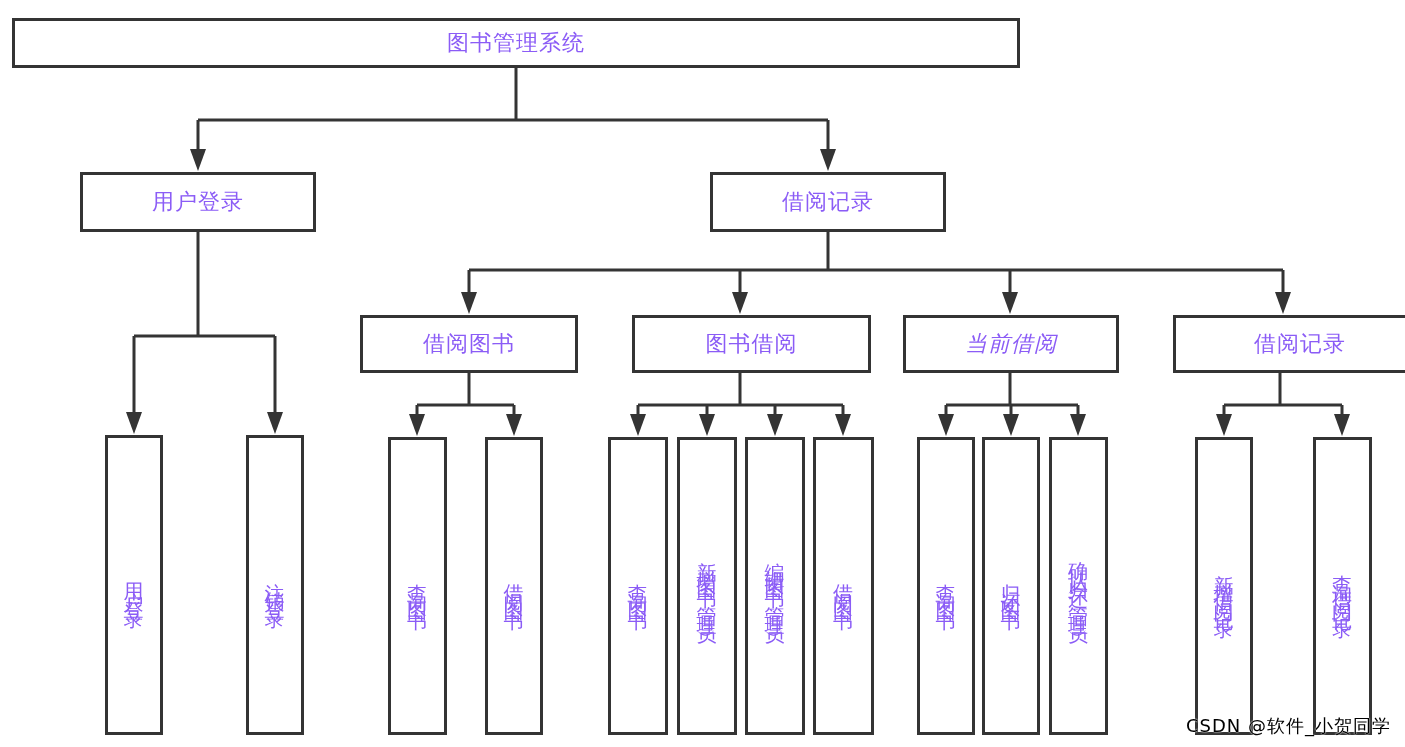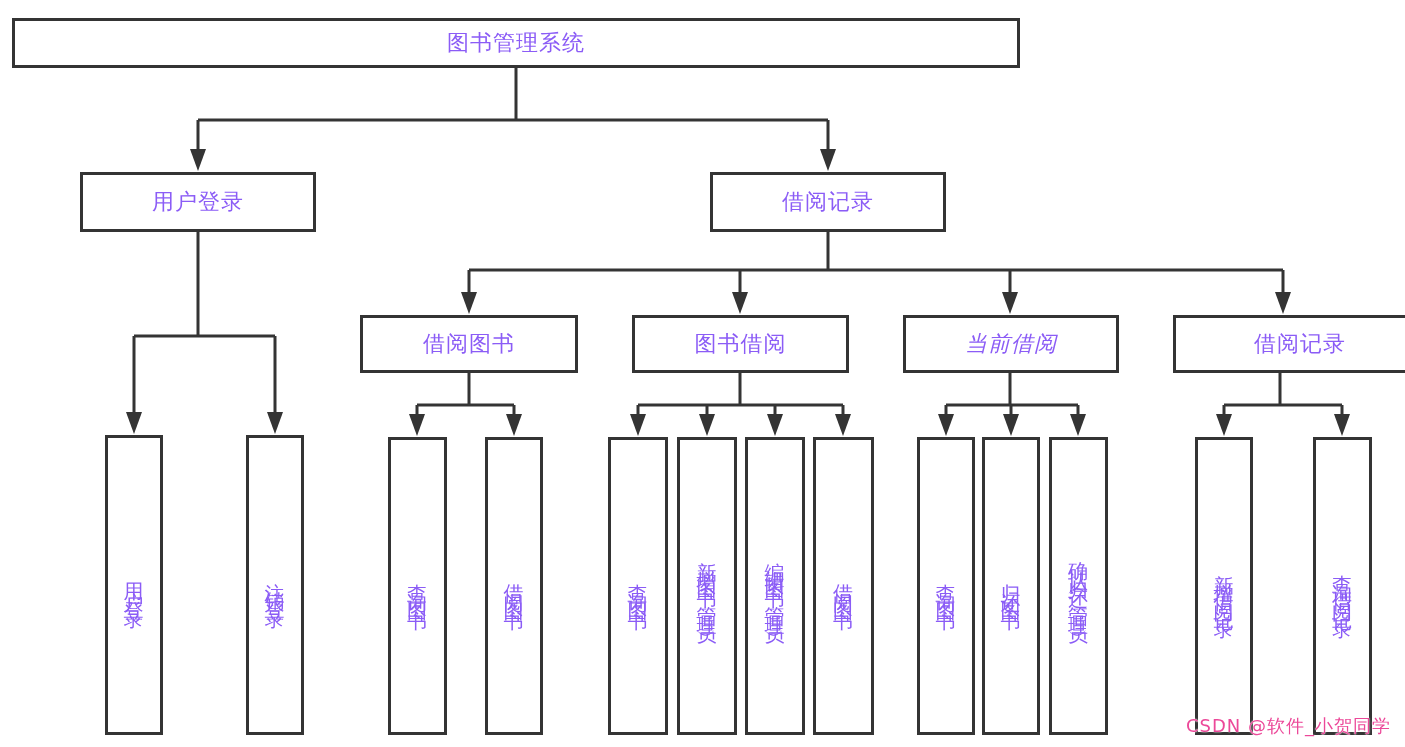--- a/index.html
+++ b/index.html
@@ -47,21 +47,21 @@
     font-size: 20px;
     letter-spacing: 9px;
     line-height: 1;
   }
   .watermark {
     position: absolute;
     left: 1186px;
     top: 714px;
     font-size: 18px;
     letter-spacing: 1px;
-    color: #ec4899;
+    color: #000000;
     text-shadow: 0 0 2px #ffffff, 0 0 1px #ffffff;
     white-space: nowrap;
     z-index: 5;
   }
 </style>
 </head>
 <body>
 
 <div class="canvas">
 
@@ -111,21 +111,21 @@
       <polygon points="1334,414 1350,414 1342,436"></polygon>
     </g>
   </svg>
 
   <div class="node hnode" style="left:12px; top:18px; width:1008px; height:50px;">图书管理系统</div>
 
   <div class="node hnode" style="left:80px; top:172px; width:236px; height:60px;">用户登录</div>
   <div class="node hnode" style="left:710px; top:172px; width:236px; height:60px;">借阅记录</div>
 
   <div class="node hnode" style="left:360px; top:315px; width:218px; height:58px;">借阅图书</div>
-  <div class="node hnode" style="left:632px; top:315px; width:217px; height:58px;">图书借阅</div>
+  <div class="node hnode" style="left:632px; top:315px; width:239px; height:58px;">图书借阅</div>
   <div class="node hnode" style="left:903px; top:315px; width:216px; height:58px;font-style:italic;">当前借阅</div>
   <div class="node hnode" style="left:1173px; top:315px; width:254px; height:58px;">借阅记录</div>
 
   <div class="node vnode" style="left:105px; top:435px; width:58px; height:300px;">用户登录</div>
   <div class="node vnode" style="left:246px; top:435px; width:58px; height:300px;">注销登录</div>
 
   <div class="node vnode" style="left:388px; top:437px; width:59px; height:298px;">查询图书</div>
   <div class="node vnode" style="left:485px; top:437px; width:58px; height:298px;">借阅图书</div>
 
   <div class="node vnode" style="left:608px; top:437px; width:60px; height:298px;">查询图书</div>

